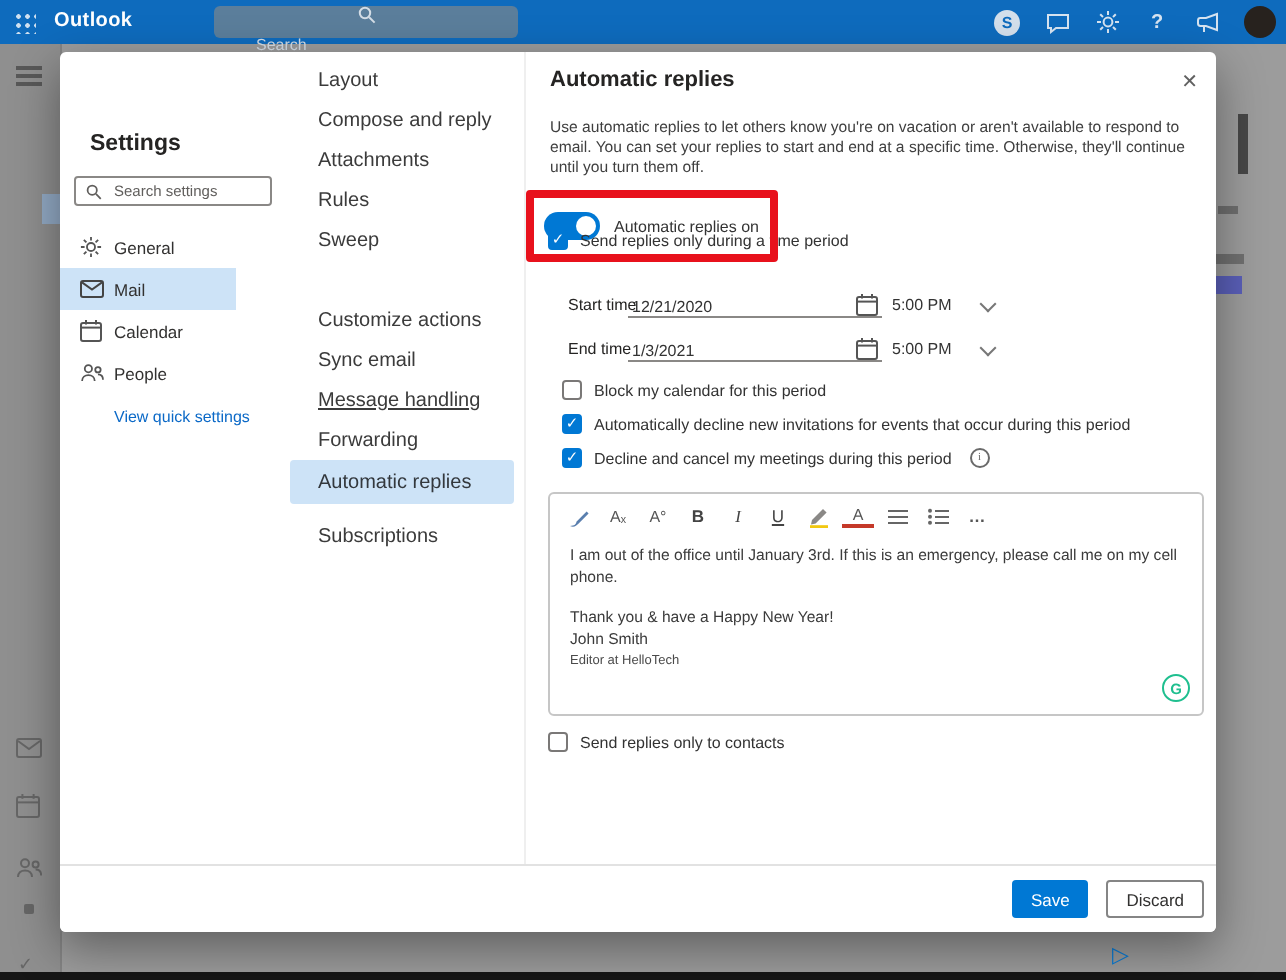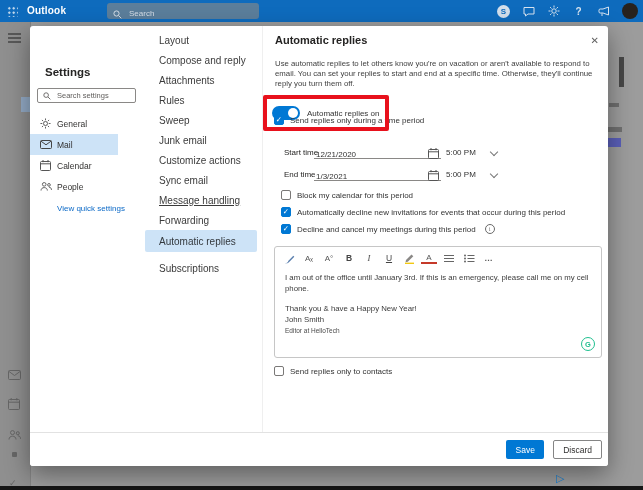--- a/index.html
+++ b/index.html
@@ -6,21 +6,21 @@
   .screen{position:relative;width:643px;height:490px;overflow:hidden;
     font-family:"Liberation Sans",sans-serif;background:#9c9c9c;
     -webkit-font-smoothing:antialiased;}
   
   .topbar{position:absolute;left:0;top:0;width:643px;height:22px;background:#0e6bbd;z-index:5;}
   .waffle{position:absolute;left:7px;top:6px;width:11px;height:11px;
     background-image:radial-gradient(circle,#cfe0f0 1px,transparent 1.3px);
     background-size:4.5px 4.5px;cursor:pointer;}
   .brand{position:absolute;left:27px;top:5px;color:#fff;font-size:10px;font-weight:bold;letter-spacing:.2px;}
   .tb-search{position:absolute;left:107px;top:3px;width:152px;height:16px;background:#5b7e9b;
-    border-radius:3px;display:flex;align-items:flex-end;gap:5px;padding:0 6px;box-sizing:border-box;}
+    border-radius:3px;display:flex;align-items:center;gap:5px;padding:0 6px;box-sizing:border-box;flex-direction:column;}
   .tb-search input{flex:1;background:transparent;border:none;outline:none;color:#e3e9f0;font-size:8px;
     font-family:inherit;min-width:0;}
   .tb-search input::placeholder{color:#d4dde6;}
   .tb-icons{position:absolute;right:5px;top:0;height:22px;display:flex;align-items:center;gap:12px;}
   .tbi{width:13px;height:13px;display:flex;align-items:center;justify-content:center;color:#d6e3f0;cursor:pointer;}
   .tbi.skype{background:#d3dfeb;border-radius:50%;}
   .tbi.skype::before{content:"S";font-size:8px;font-weight:bold;color:#0e6bbd;}
   .tbi.help::before{content:"?";font-size:10px;font-weight:bold;color:#d6e3f0;}
   .avatar{width:16px;height:16px;border-radius:50%;background:#27221e;cursor:pointer;}
   
@@ -249,33 +249,32 @@
       </div>
       <div class="quick-link">View quick settings</div>
     </div>
 
     <div class="col-mid">
       <div class="cat-item" style="top:4px;">Layout</div>
       <div class="cat-item" style="top:24px;">Compose and reply</div>
       <div class="cat-item" style="top:44px;">Attachments</div>
       <div class="cat-item" style="top:64px;">Rules</div>
       <div class="cat-item" style="top:84px;">Sweep</div>
-      <div class="cat-item" style="top:104px;">Junk email</div>
       <div class="cat-item" style="top:124px;">Customize actions</div>
       <div class="cat-item" style="top:144px;">Sync email</div>
       <div class="cat-item" style="top:164px;text-decoration:underline;">Message handling</div>
       <div class="cat-item" style="top:184px;">Forwarding</div>
       <div class="cat-item selected" style="top:204px;height:22px;">Automatic replies</div>
       <div class="cat-item" style="top:232px;">Subscriptions</div>
     </div>
 
     <div class="col-right">
       <div class="panel-title">Automatic replies</div>
       <span class="close-x"></span>
-      <div class="panel-desc">Use automatic replies to let others know you're on vacation or aren't available to respond to email. You can set your replies to start and end at a specific time. Otherwise, they'll continue reply you turn them off.</div>
+      <div class="panel-desc">Use automatic replies to let others know you're on vacation or aren't available to respond to email. You can set your replies to start and end at a specific time. Otherwise, they'll continue until you turn them off.</div>
 
       <div class="toggle">
         <span class="knob"></span>
       </div>
       <div class="toggle-label">Automatic replies on</div>
 
       <div class="cb-row" style="left:11px;top:89px;">
         <span class="cb checked"></span>
         <span class="cb-label">Send replies only during a time period</span>
       </div>

